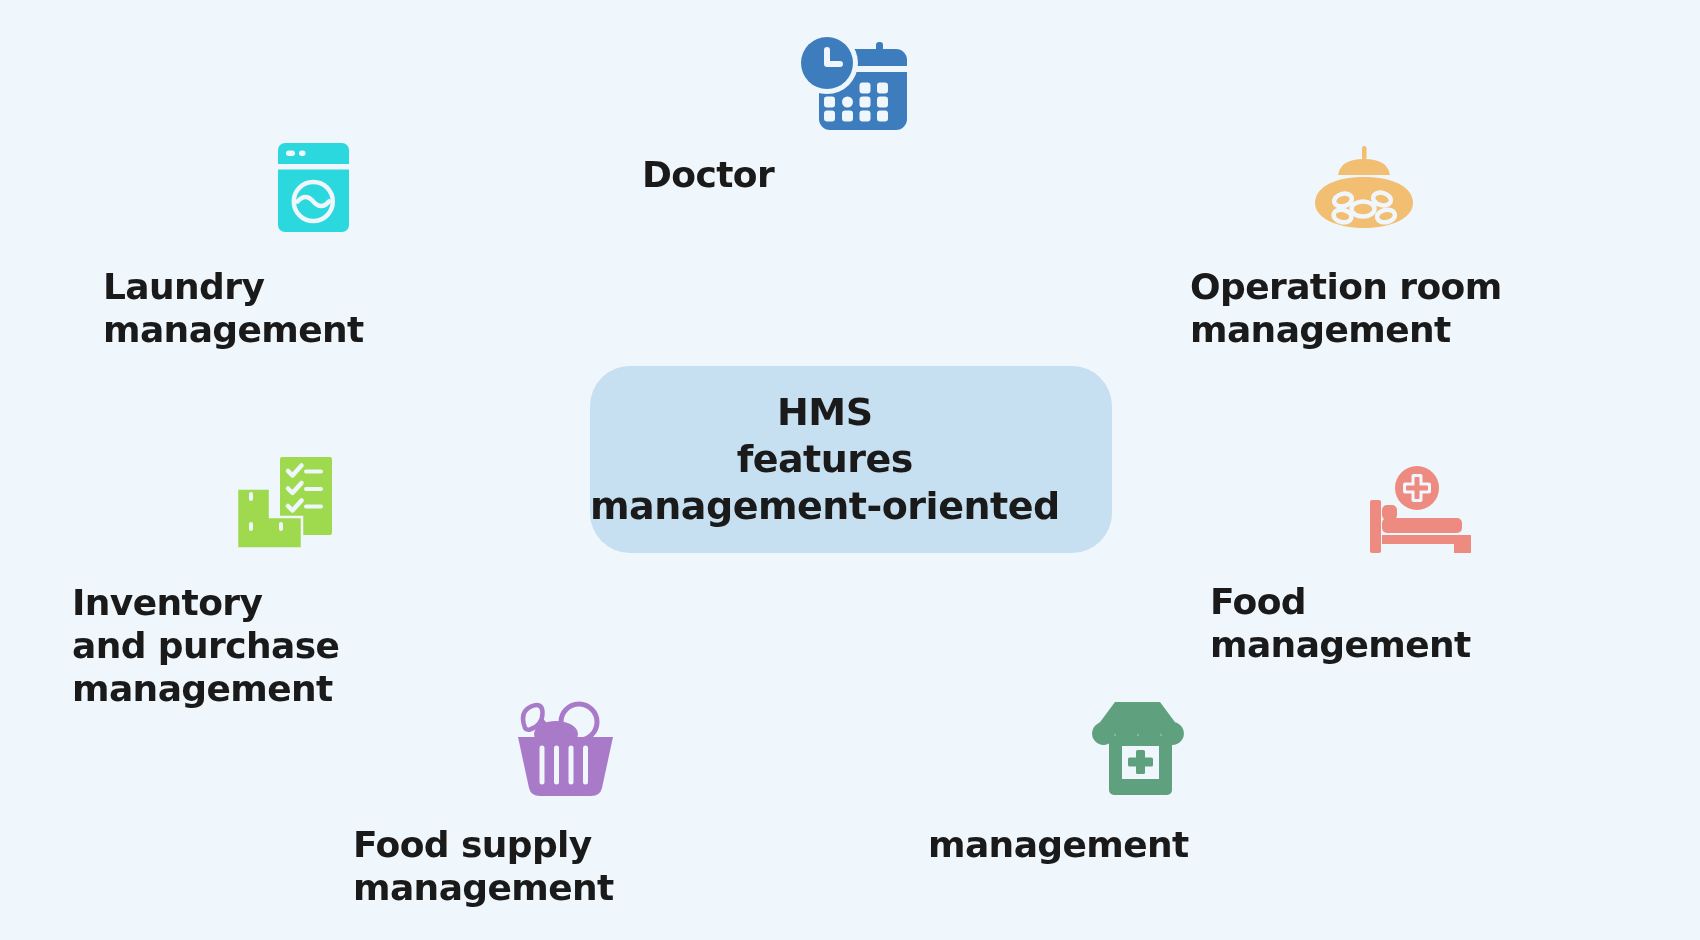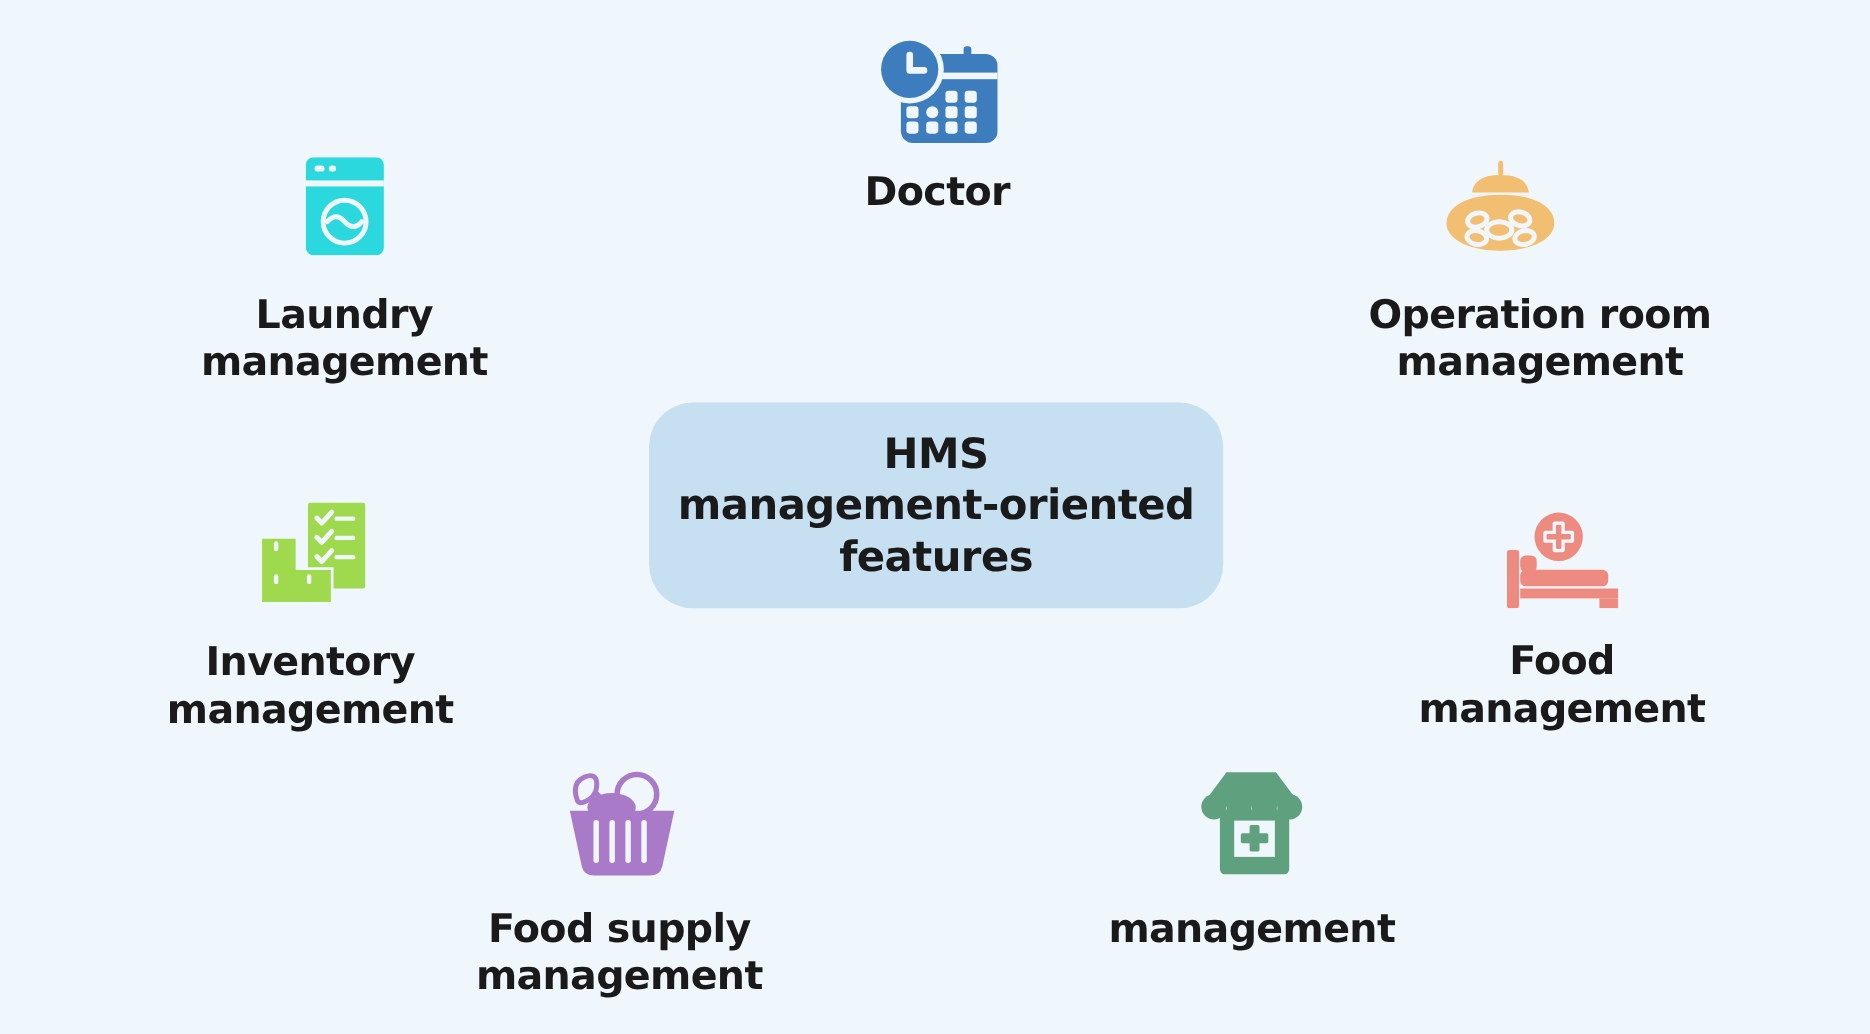--- a/index.html
+++ b/index.html
@@ -10,46 +10,46 @@
     font-family: "DejaVu Sans", "Liberation Sans", sans-serif;
     overflow:hidden;
   }
   .icon { position:absolute; display:block; }
   .fg      { fill: var(--ic); }
   .fgcut   { fill: var(--ic); stroke: var(--c-background); }
   .cut     { fill: var(--c-background); }
   .cutline { stroke: var(--c-background); fill:none; }
   .fgline  { stroke: var(--ic); fill:none; }
   .label {
-    position:absolute; width:420px; text-align:center;
+    position:absolute; width:420px; text-align:left;
     font-size:36px; line-height:43px; font-weight:600;
     color: var(--c-text, #1A1A1A); letter-spacing:-0.6px;
   }
   .label .ln { display:block; }
   .center-box {
     position:absolute; left:590px; top:366px; width:522px; height:187px;
     background: var(--c-center_box, #C6DFF1); border-radius:40px;
-    display:flex; align-items:center; justify-content:center;
+    display:flex; align-items:center; justify-content:flex-start;
   }
   .center-text {
     text-align:center; font-size:38px; line-height:47px; font-weight:700;
     color: var(--c-text, #1A1A1A); letter-spacing:-0.5px;
   }
   .center-text .ln { display:block; }
 </style>
 </head>
 <body>
 
 <div class="canvas">
 
   <div class="center-box">
     <div class="center-text">
       <span class="ln">HMS</span>
+      <span class="ln">features</span>
       <span class="ln">management-oriented</span>
-      <span class="ln">features</span>
     </div>
   </div>
 
   <svg class="icon" style="--ic:var(--c-doctor); left:797px; top:33px; width:110px; height:97px" viewBox="0 0 110 97">
     <rect class="fg" x="79" y="9" width="7" height="16" rx="3"></rect>
     <rect class="fg" x="22" y="16" width="88" height="81" rx="11"></rect>
     <rect class="cut" x="22" y="33" width="88" height="6"></rect>
     <circle class="cut" cx="30" cy="30" r="31"></circle>
     <circle class="fg" cx="30" cy="30" r="26"></circle>
     <path class="cutline" d="M30,17 V31 H43" stroke-width="6" stroke-linecap="round" stroke-linejoin="round"></path>
@@ -105,20 +105,21 @@
     <rect class="cut" x="69" y="34" width="19" height="4" rx="2"></rect>
     <path class="cutline" d="M53,53 l4.5,4.5 l9,-10" stroke-width="4.5" stroke-linecap="round" stroke-linejoin="round"></path>
     <rect class="cut" x="69" y="51.5" width="19" height="4" rx="2"></rect>
     <path class="fgcut" d="M2,35.5 H35 V64 H67 V95.5 H2 Z" stroke-width="2.5"></path>
     <rect class="cut" x="14" y="39" width="4" height="9" rx="2"></rect>
     <rect class="cut" x="14" y="69" width="4" height="9" rx="2"></rect>
     <rect class="cut" x="44" y="69" width="4" height="9" rx="2"></rect>
   </svg>
   <div class="label" style="left:72px; top:581px">
     <span class="ln">Inventory</span>
+    <span class="ln">and purchase</span>
     <span class="ln">management</span>
   </div>
 
   <svg class="icon" style="--ic:var(--c-ward); left:1368px; top:463px; width:105px; height:90px" viewBox="0 0 105 90">
     <circle class="fg" cx="49" cy="25" r="22"></circle>
     <rect class="cut" x="43.5" y="11" width="11" height="28" rx="2"></rect>
     <rect class="cut" x="35" y="19.5" width="28" height="11" rx="2"></rect>
     <rect class="fg" x="46.5" y="14" width="5" height="22" rx="1"></rect>
     <rect class="fg" x="38" y="22.5" width="22" height="5" rx="1"></rect>
     <rect class="fg" x="2" y="37" width="11" height="53" rx="2"></rect>

